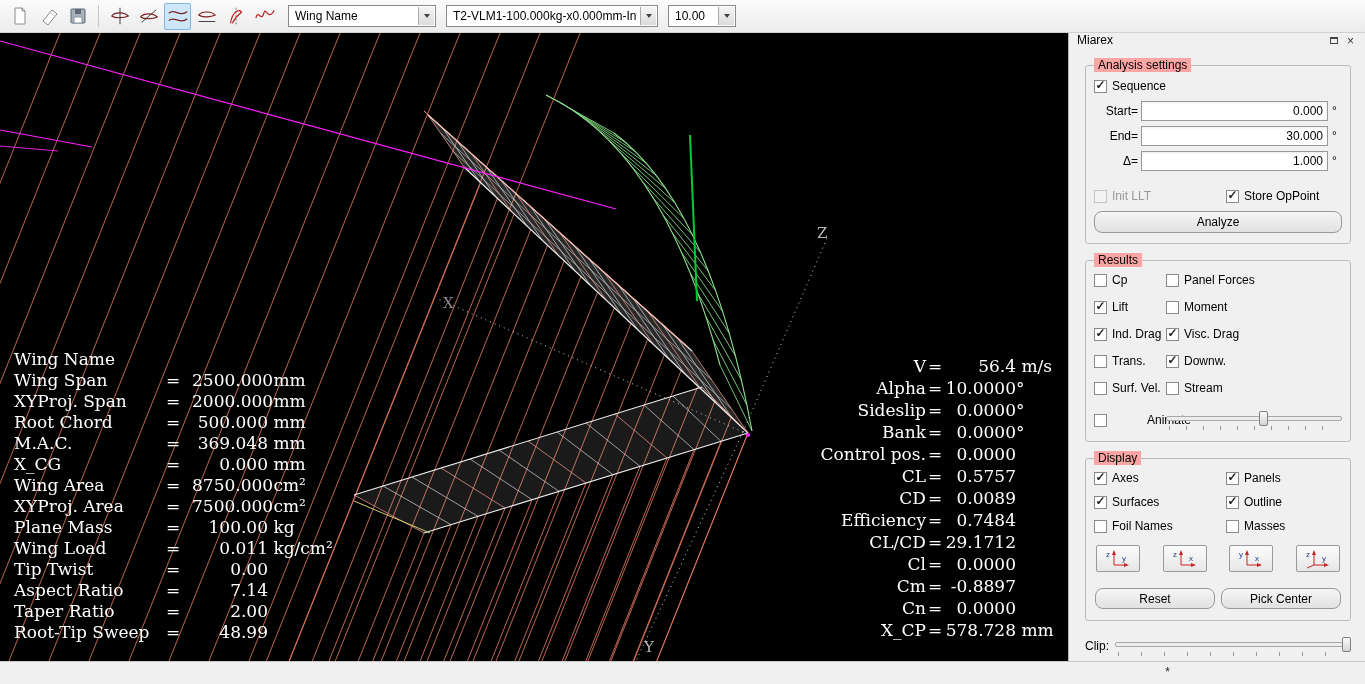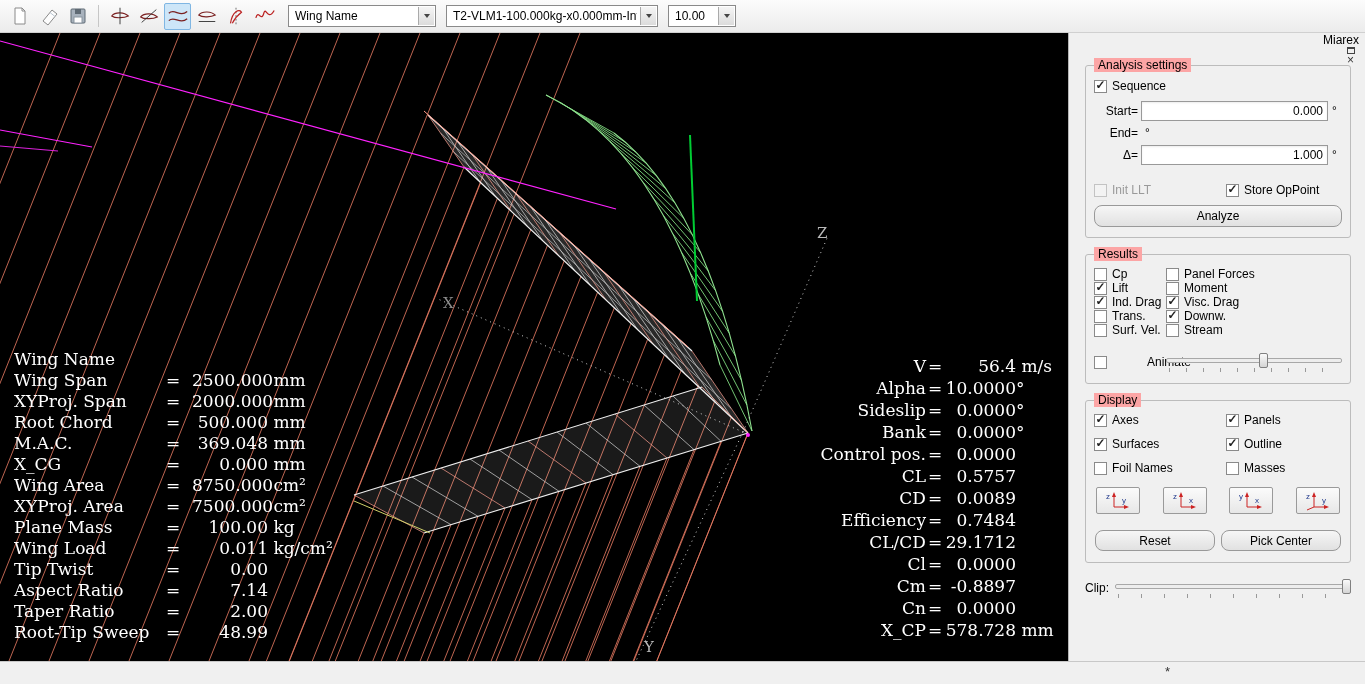--- a/index.html
+++ b/index.html
@@ -47,21 +47,21 @@
     font-family:"DejaVu Serif",serif;font-size:17px;line-height:22px;}
   .op-row{display:flex;justify-content:flex-end;}
   .op-label{text-align:right;white-space:nowrap;}
   .op-eq{width:18px;text-align:center;}
   .op-num{width:72px;text-align:right;white-space:pre;}
   .op-unit{width:38px;white-space:pre;}
 
   
   .dock{width:297px;height:628px;background:#f0f0f0;border-left:1px solid #b5b5b5;
     display:flex;flex-direction:column;}
-  .dock-titlebar{height:22px;display:flex;align-items:flex-end;padding:0 6px 0 8px;flex-direction:column;}
+  .dock-titlebar{height:22px;display:flex;align-items:flex-start;padding:0 6px 0 8px;}
   .dock-title{flex:1;}
   .dock-btn{width:17px;height:15px;display:flex;align-items:center;justify-content:center;
     background:transparent;border:none;padding:0;color:#333;font-size:12px;line-height:1;}
   .float-glyph{display:inline-block;width:8px;height:7px;border:1px solid #444;border-top-width:2px;}
   .dock-body{flex:1;padding-top:10px;}
 
   .groupbox{position:relative;border:1px solid #bcbcbc;border-radius:3px;
     margin:0 14px 0 16px;padding:12px 8px 10px;}
   .groupbox + .groupbox{margin-top:16px;}
   .groupbox-title{position:absolute;top:-8px;left:8px;background:#fca5a5;padding:0 4px;}
@@ -77,21 +77,21 @@
   .field-row{display:flex;align-items:center;margin:5px 0;}
   .field-label{width:44px;text-align:right;margin-right:3px;white-space:nowrap;}
   .num-input{flex:1;height:20px;border:1px solid #999;background:#fff;text-align:right;
     padding:0 4px;font:12px "Liberation Sans",sans-serif;box-shadow:inset 0 1px 2px rgba(0,0,0,0.08);}
   .field-unit{width:10px;margin-left:4px;}
   .two-col{display:grid;grid-template-columns:132px 1fr;margin:18px 0 8px;}
   .analyze-btn,.push-btn{height:22px;background:linear-gradient(#f6f6f6,#e1e1e1);
     border:1px solid #999;border-radius:8px;font:12px "Liberation Sans",sans-serif;padding:0 8px;}
   .analyze-btn{display:block;width:100%;margin-top:2px;}
 
-  .results-grid{display:grid;grid-template-columns:72px 1fr;text-align:center;}
+  .results-grid{display:grid;grid-template-columns:72px 1fr;row-gap:13px;text-align:center;}
   .display-grid{display:grid;grid-template-columns:132px 1fr;row-gap:10px;}
   .animate-row{display:flex;align-items:center;margin-top:14px;}
   .animate-row .cb{width:72px;gap:40px;}
 
   .slider{position:relative;flex:1;height:22px;}
   .slider-track{position:absolute;left:0;right:0;top:7px;height:5px;background:#ededed;
     border:1px solid #a8a8a8;border-radius:2px;}
   .slider-handle{position:absolute;top:2px;width:9px;height:15px;
     background:linear-gradient(#fafafa,#d5d5d5);border:1px solid #808080;border-radius:2px;}
   .slider-ticks{position:absolute;left:3px;right:3px;top:17px;height:4px;
@@ -536,20 +536,21 @@
             </label>
           </div>
 
           <div class="field-row">
             <span class="field-label">Start=</span>
             <input class="num-input" value="0.000" style="">
             <span class="field-unit">°</span>
           </div>
           <div class="field-row">
             <span class="field-label">End=</span>
+            <input class="num-input" value="30.000" style="">
             <span class="field-unit">°</span>
           </div>
           <div class="field-row">
             <span class="field-label">Δ=</span>
             <input class="num-input" value="1.000" style="">
             <span class="field-unit">°</span>
           </div>
 
           <div class="two-col">
             <label class="cb disabled">

